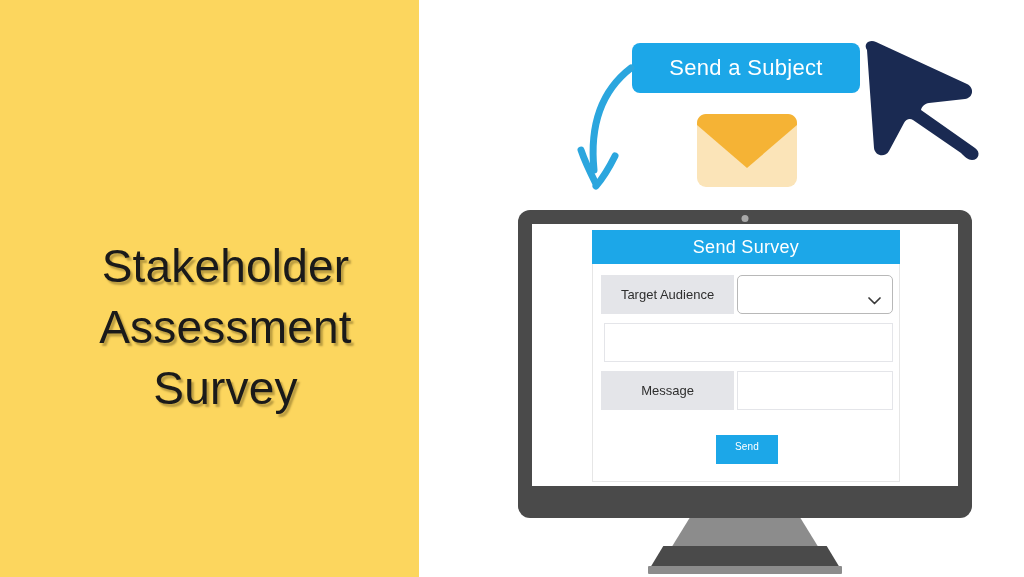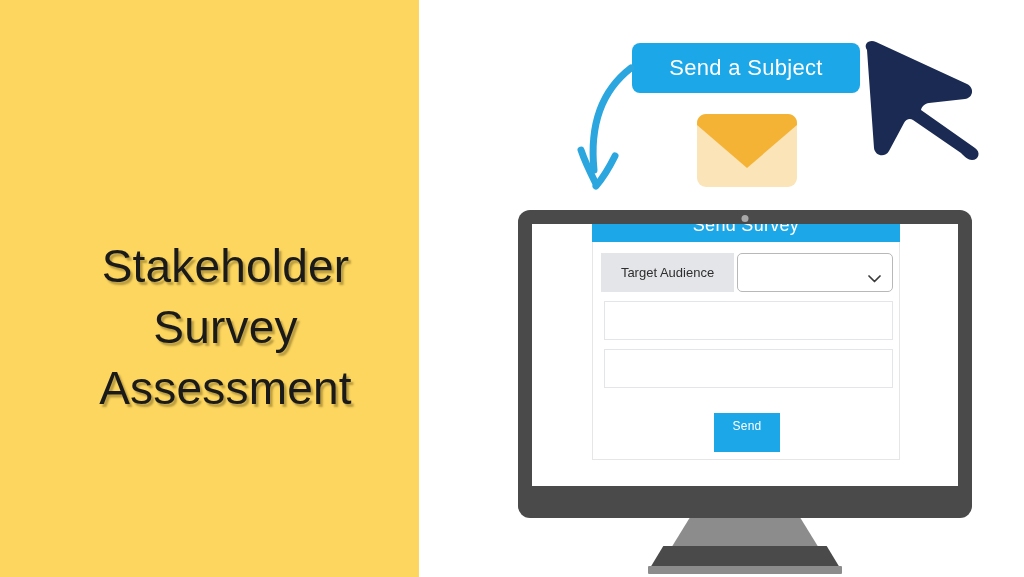--- a/index.html
+++ b/index.html
@@ -145,21 +145,21 @@
     width: 194px;
     height: 8px;
     background: #8C8C8C;
     border-radius: 1px;
   }
 
   
   .form-panel {
     position: absolute;
     left: 60px;
-    top: 10px;
+    top: 32px;
     width: 308px;
     height: 226px;
     background: #FFFFFF;
     border: 1px solid #E6E6E6;
     border-top: none;
     text-decoration: underline;
   }
   .form-header {
     position: absolute;
     left: -1px;
@@ -223,38 +223,38 @@
     position: absolute;
     left: 0;
     top: 179px;
     width: 308px;
     display: flex;
     justify-content: center;
   }
   .send-button {
     background: #1CA7E8;
     color: #FFFFFF;
-    font-size: 12px;
-    padding: 7px 19px 20px 19px;
+    font-size: 10px;
+    padding: 7px 19px 12px 19px;
     letter-spacing: 0.2px;
     border: none;
     font-family: "Liberation Sans", sans-serif;
     line-height: 1;
   }
 </style>
 </head>
 <body>
 
 <div id="stage">
 
   <div class="yellow-panel">
     <div class="title-block">
       <span class="title-line">Stakeholder</span>
+      <span class="title-line">Assessment</span>
       <span class="title-line">Survey</span>
-      <span class="title-line">Assessment</span>
     </div>
   </div>
 
   <div class="cta-button">
     <span class="cta-label">Send a Subject</span>
   </div>
 
   <div class="cursor-arrow">
     <svg viewBox="0 0 130 125" width="130" height="125" aria-hidden="true">
       <path d="M12 12
@@ -311,20 +311,21 @@
                 </svg>
               </span>
             </div>
           </div>
 
           <div class="form-row">
             <div class="form-field"></div>
           </div>
 
           <div class="form-row">
+            <div class="form-label">Message</div>
             <div class="form-field"></div>
           </div>
 
         </div>
 
         <div class="form-submit-wrap">
           <button class="send-button">Send</button>
         </div>
 
       </div>

